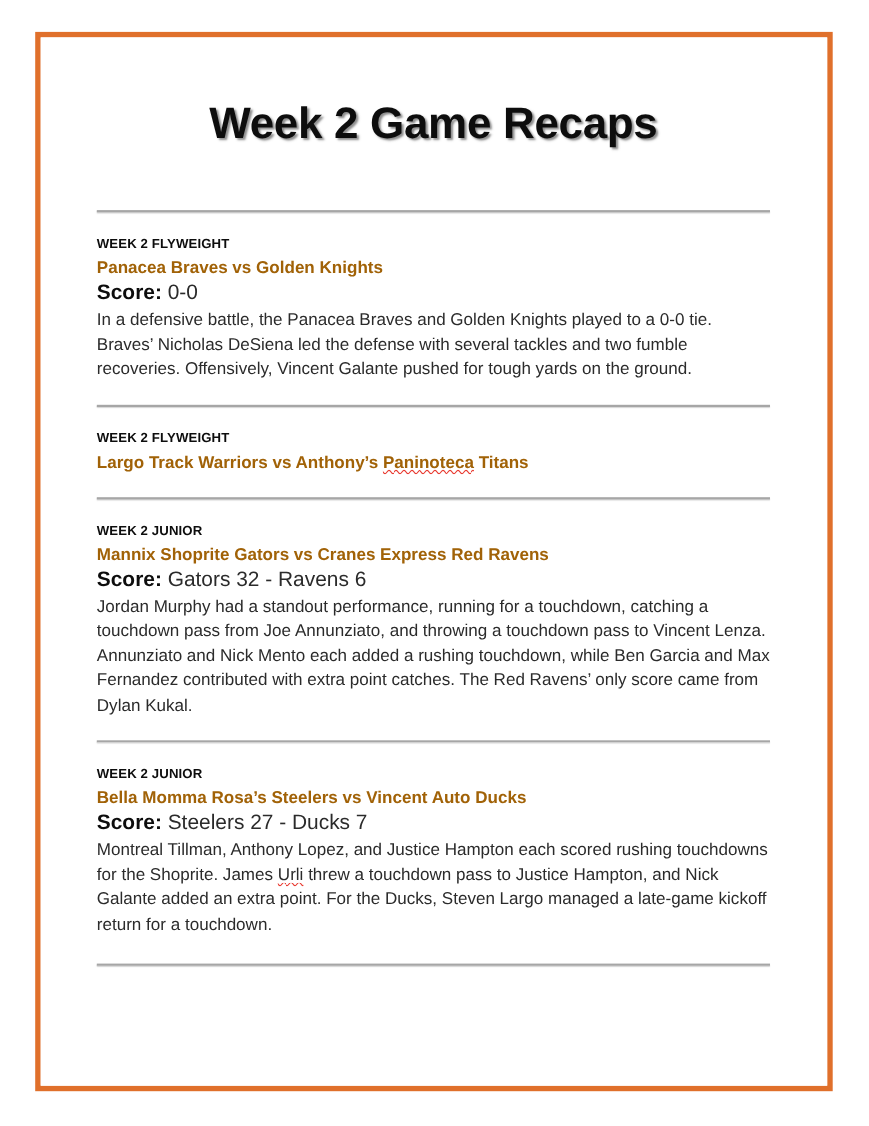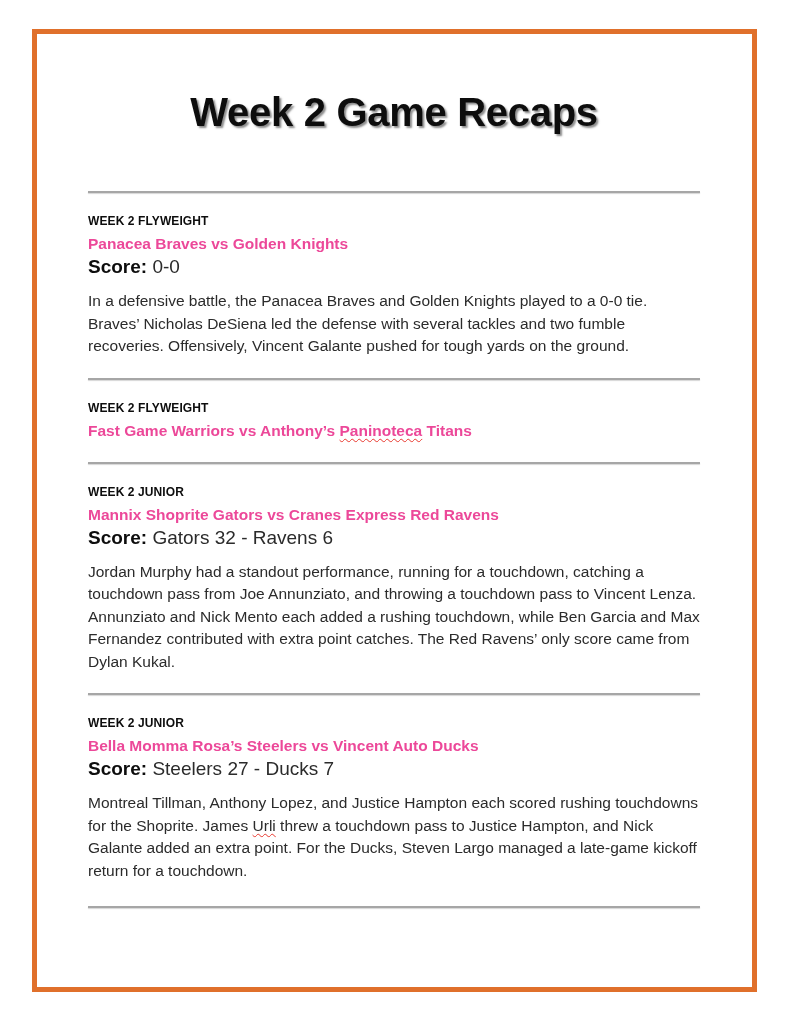--- a/index.html
+++ b/index.html
@@ -84,40 +84,40 @@
     font-size: 12px;
     font-weight: bold;
     color: #0d0d0d;
     line-height: 22px;
     letter-spacing: 0.1px;
   }
 
   .recap-matchup {
     font-size: 15.5px;
     font-weight: bold;
-    color: #ec4899;
+    color: #a16207;
     line-height: 23px;
   }
 
   .recap-score-line {
     font-size: 19px;
     color: #2b2b2b;
     line-height: 23px;
   }
 
   .recap-score-label {
     font-weight: bold;
     color: #0d0d0d;
   }
 
   .recap-body {
     font-size: 15.5px;
     color: #2b2b2b;
     line-height: 22.5px;
-    margin-top: 12px;
+    margin-top: 2px;
   }
 
   
   .misspelled {
     text-decoration: underline wavy #e8392f;
     text-decoration-thickness: 1.4px;
     text-underline-offset: 2px;
   }
 </style>
 </head>
@@ -142,21 +142,21 @@
         <span>0-0</span>
       </div>
       <div class="recap-body">In a defensive battle, the Panacea Braves and Golden Knights played to a 0-0 tie. Braves’ Nicholas DeSiena led the defense with several tackles and two fumble recoveries. Offensively, Vincent Galante pushed for tough yards on the ground.</div>
     </div>
 
     <hr class="divider rule-mid">
 
     <div class="recap">
       <div class="recap-category">WEEK 2 FLYWEIGHT</div>
       <div class="recap-matchup">
-        <span>Fast Game Warriors vs Anthony’s </span><span class="misspelled">Paninoteca</span><span> Titans</span>
+        <span>Largo Track Warriors vs Anthony’s </span><span class="misspelled">Paninoteca</span><span> Titans</span>
       </div>
     </div>
 
     <hr class="divider rule-mid">
 
     <div class="recap">
       <div class="recap-category">WEEK 2 JUNIOR</div>
       <div class="recap-matchup">Mannix Shoprite Gators vs Cranes Express Red Ravens</div>
       <div class="recap-score-line">
         <span class="recap-score-label">Score:</span>

